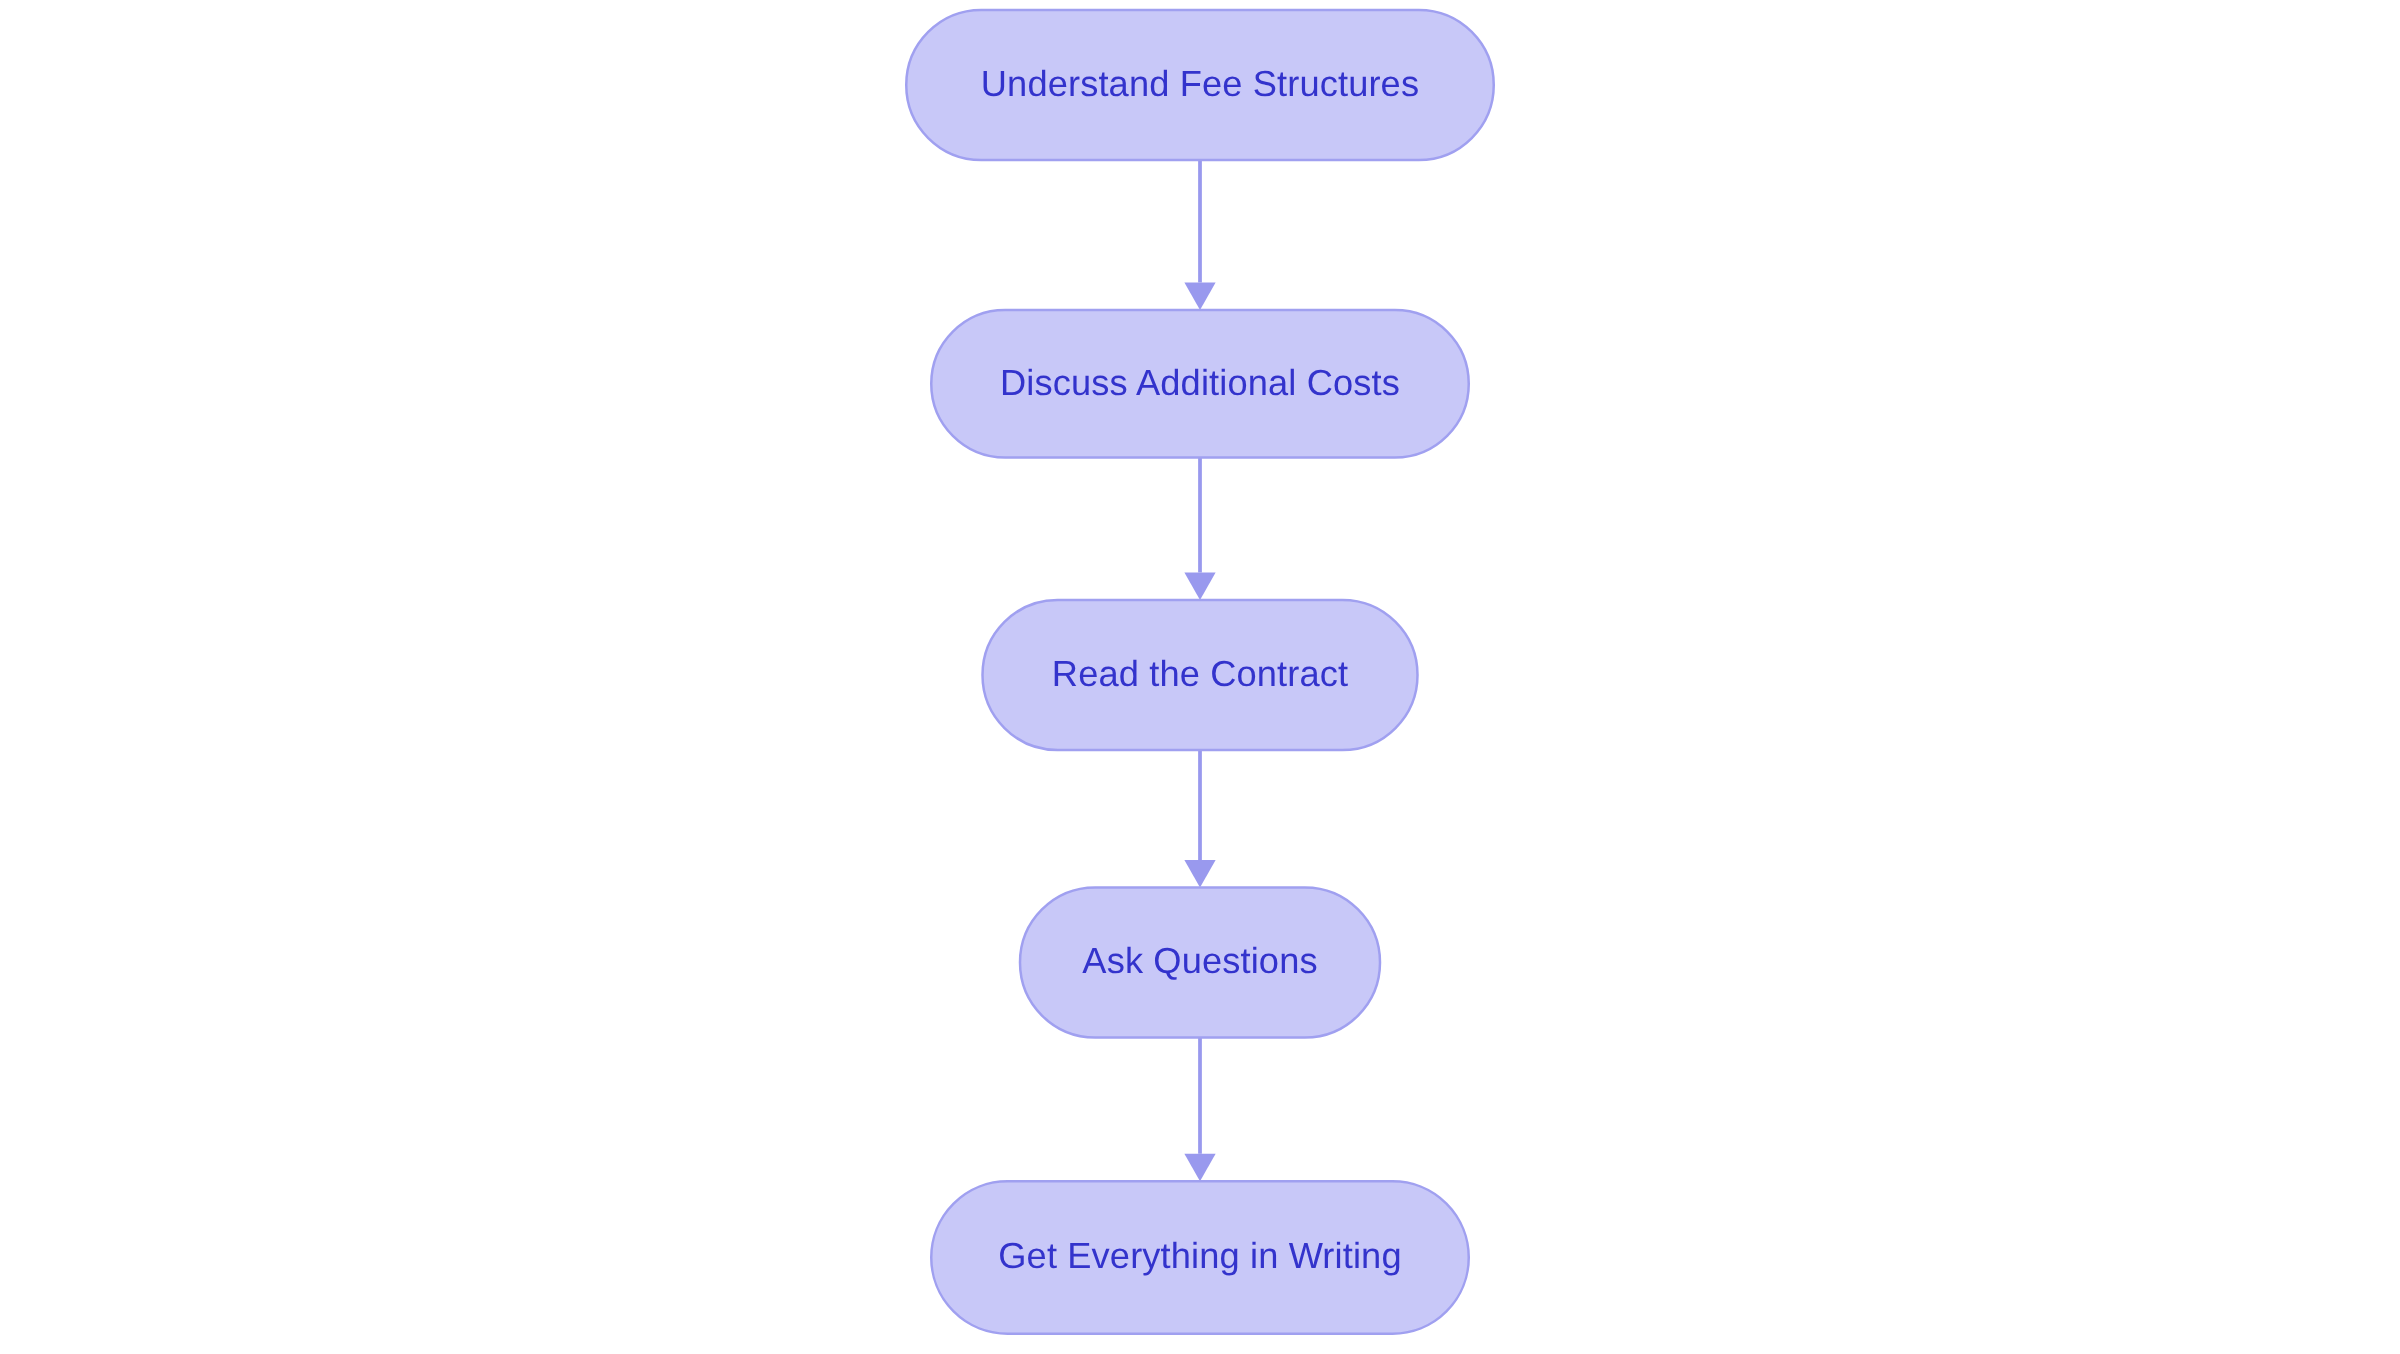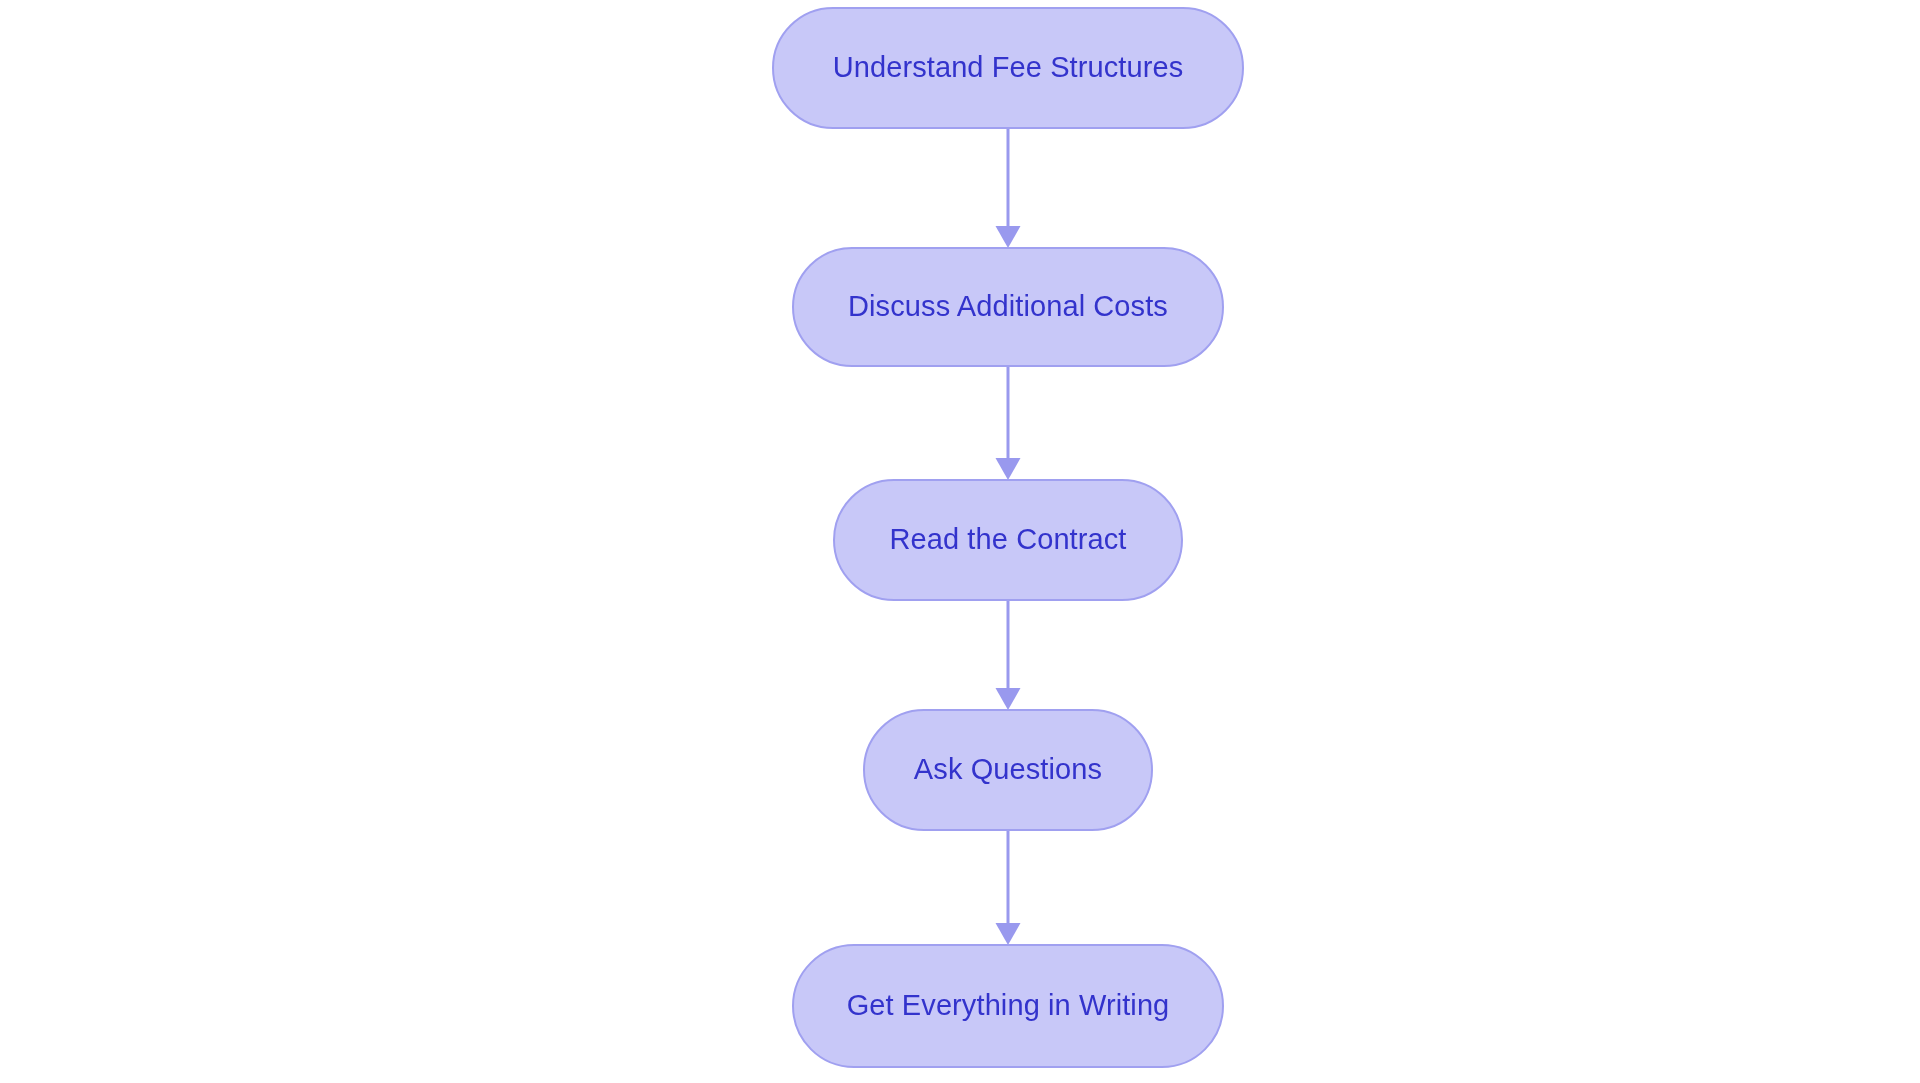--- a/index.html
+++ b/index.html
@@ -12,21 +12,20 @@
     width: 1920px;
     height: 1083px;
     overflow: hidden;
     font-family: "Liberation Sans", sans-serif;
   }
   #flow-root {
     position: relative;
     width: 1820px;
     height: 1083px;
     background: #ffffff;
-    margin-left: 48px;
   }
   #flow-svg {
     position: absolute;
     left: 0;
     top: 0;
     width: 1920px;
     height: 1083px;
     display: block;
   }
   .node-shape {

